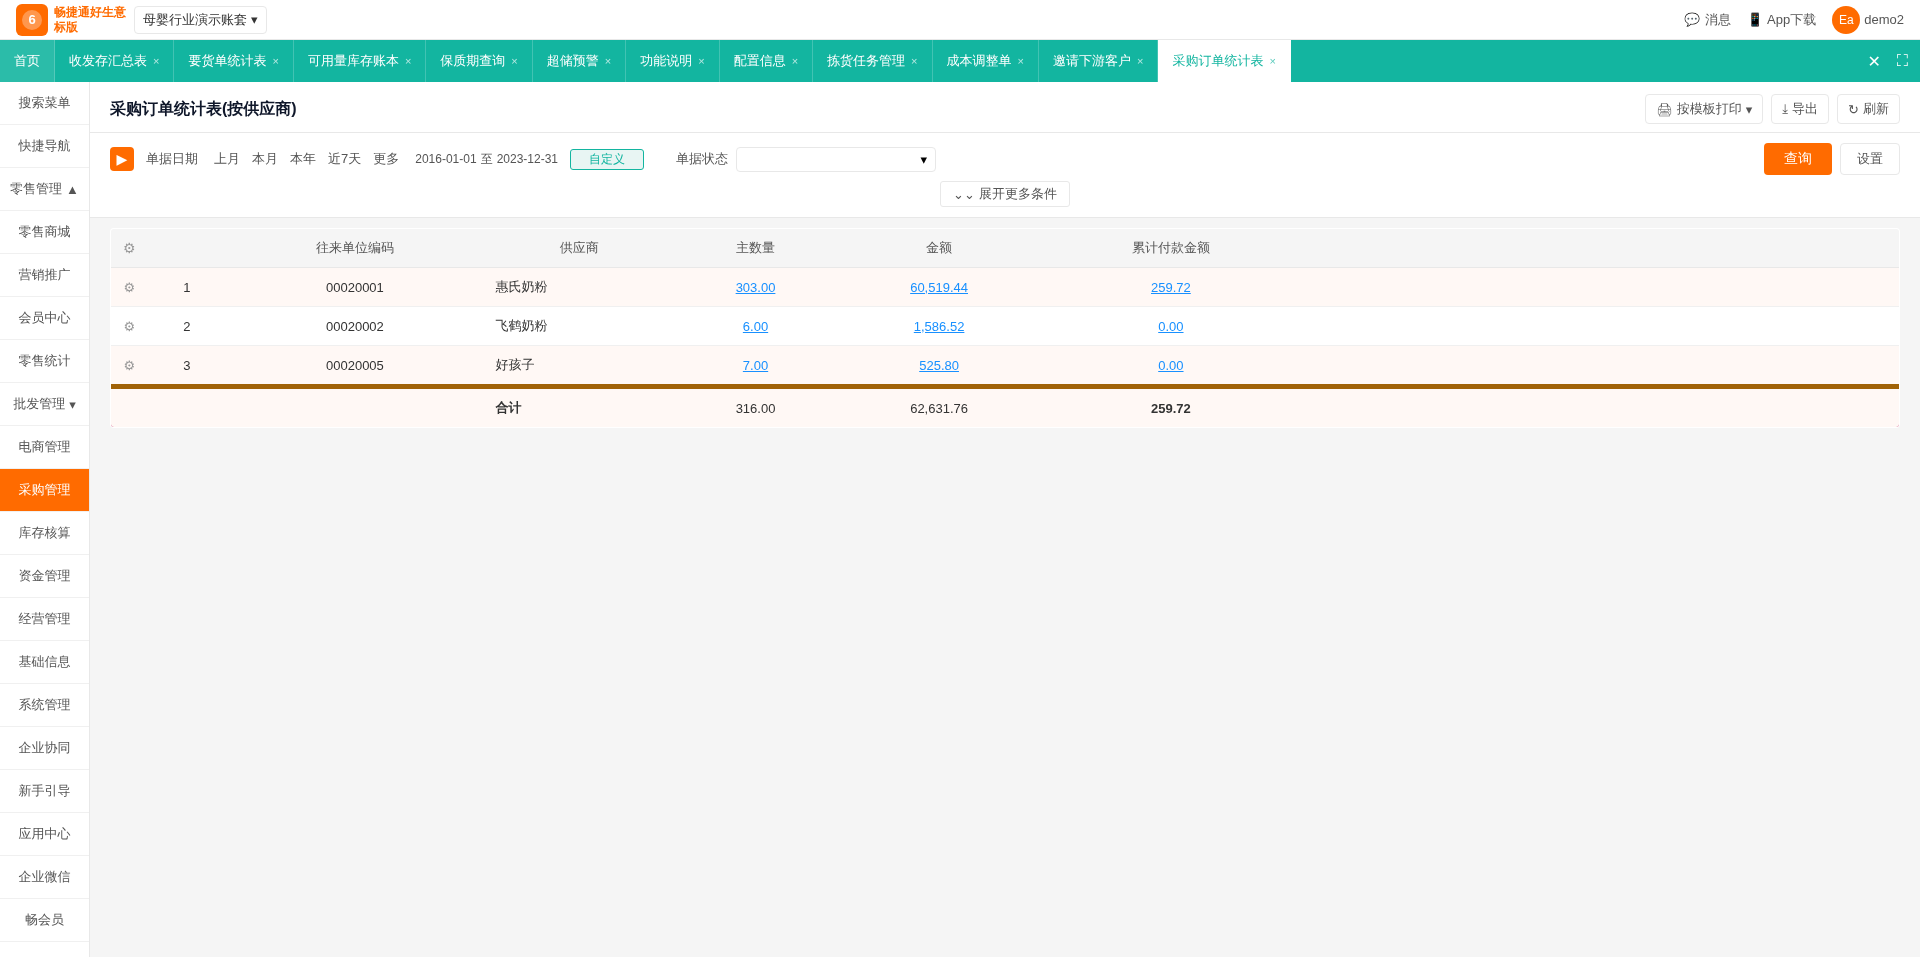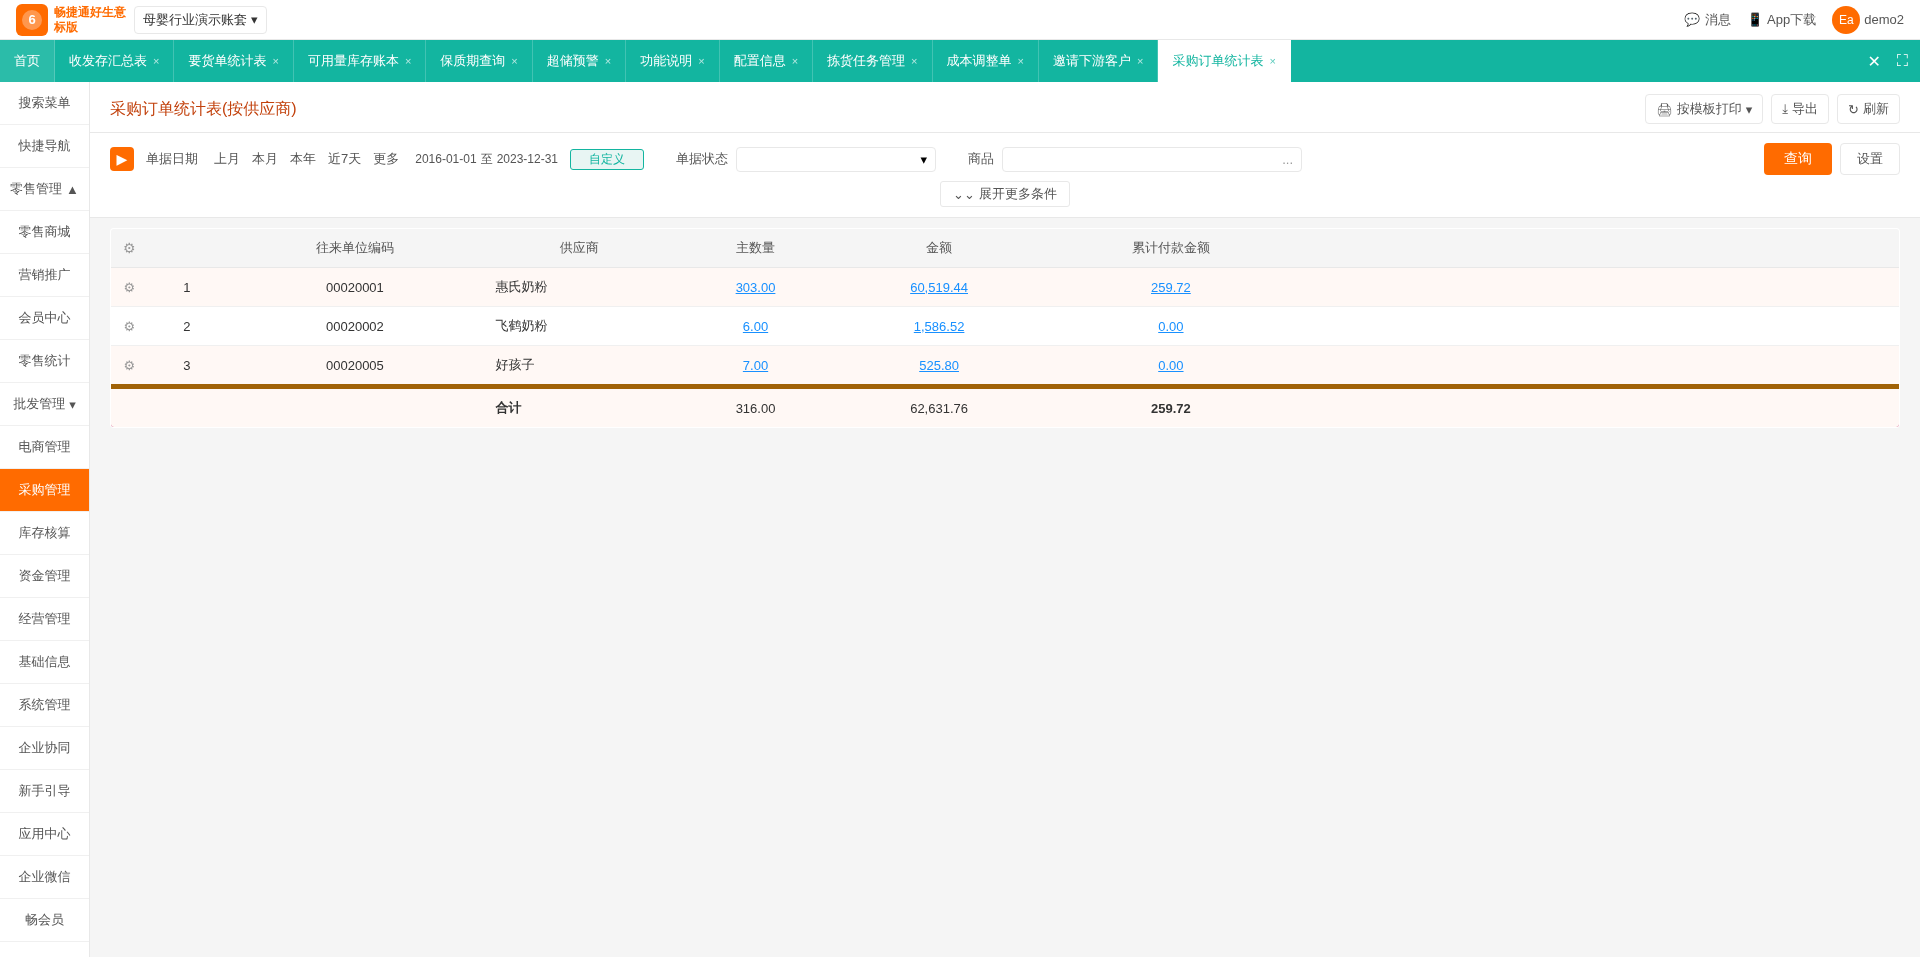--- a/index.html
+++ b/index.html
@@ -30,21 +30,21 @@
     .sidebar { width: 90px; background: #fff; border-right: 1px solid #e8e8e8; display: flex; flex-direction: column; flex-shrink: 0; overflow-y: auto; }
     .sidebar-item { padding: 12px 8px; text-align: center; cursor: pointer; color: #555; font-size: 13px; border-bottom: 1px solid #f0f0f0; }
     .sidebar-item.active { background: #ff6b00; color: white; }
     .sidebar-item.has-sub { display: flex; align-items: center; justify-content: center; gap: 4px; }
 
     
     .content-area { flex: 1; display: flex; flex-direction: column; overflow: hidden; background: #f5f5f5; }
 
     
     .page-header { background: #fff; padding: 12px 20px 8px; border-bottom: 1px solid #e8e8e8; display: flex; align-items: center; justify-content: space-between; flex-shrink: 0; }
-    .page-title { font-size: 16px; font-weight: normal; color: #c2410c; }
+    .page-title { font-size: 16px; font-weight: bold; color: #0f172a; }
     .page-header-actions { display: flex; align-items: center; gap: 8px; }
     .btn-print { display: flex; align-items: center; gap: 4px; border: 1px solid #e8e8e8; background: #fff; padding: 5px 10px; border-radius: 4px; cursor: pointer; font-size: 13px; color: #555; }
     .btn-export { display: flex; align-items: center; gap: 4px; border: 1px solid #e8e8e8; background: #fff; padding: 5px 10px; border-radius: 4px; cursor: pointer; font-size: 13px; color: #555; }
     .btn-refresh { display: flex; align-items: center; gap: 4px; border: 1px solid #e8e8e8; background: #fff; padding: 5px 10px; border-radius: 4px; cursor: pointer; font-size: 13px; color: #555; }
 
     
     .filter-area { background: #fff; padding: 10px 20px; border-bottom: 1px solid #e8e8e8; flex-shrink: 0; }
     .filter-row { display: flex; align-items: center; gap: 12px; flex-wrap: wrap; }
     .filter-toggle { width: 24px; height: 24px; background: #ff6b00; color: white; border-radius: 4px; display: flex; align-items: center; justify-content: center; cursor: pointer; font-size: 14px; flex-shrink: 0; }
     .filter-label { color: #555; font-size: 13px; white-space: nowrap; }
@@ -279,27 +279,20 @@
         <span class="custom-badge">自定义</span>
 
         <div style="margin-left: 20px; display: flex; align-items: center; gap: 8px;">
           <span class="filter-label">单据状态</span>
           <div class="filter-select-input" style="min-width:200px;">
             <span></span>
             <span>▾</span>
           </div>
         </div>
 
-        <div style="margin-left: 20px; display: flex; align-items: center; gap: 8px;">
-          <span class="filter-label">商品</span>
-          <div class="filter-goods-input" style="min-width: 300px; border: 1px solid #e8e8e8; border-radius: 4px; padding: 4px 8px; background:#fff; display:flex; align-items:center; justify-content:space-between;">
-            <span></span>
-            <span style="color:#999;">...</span>
-          </div>
-        </div>
 
         <div style="margin-left: auto; display: flex; gap: 8px;">
           <button class="btn-search">查询</button>
           <button class="btn-settings">设置</button>
         </div>
       </div>
       <div class="filter-row2">
         <div class="expand-btn">
           <span>⌄⌄</span>
           <span>展开更多条件</span>

